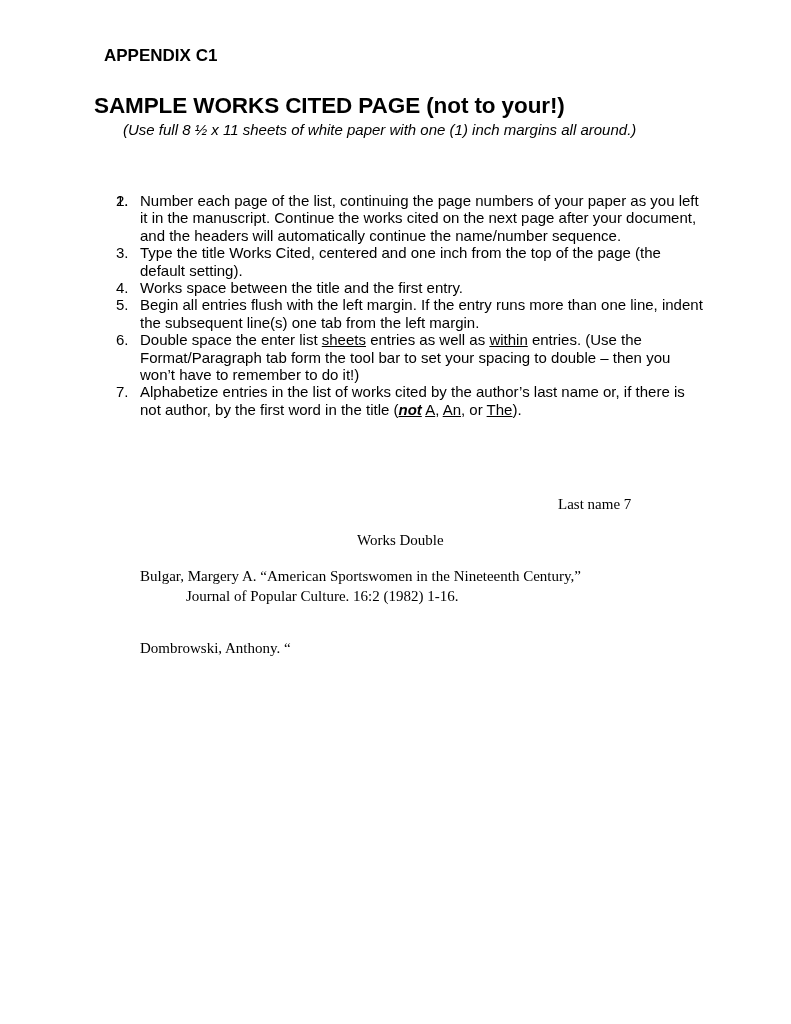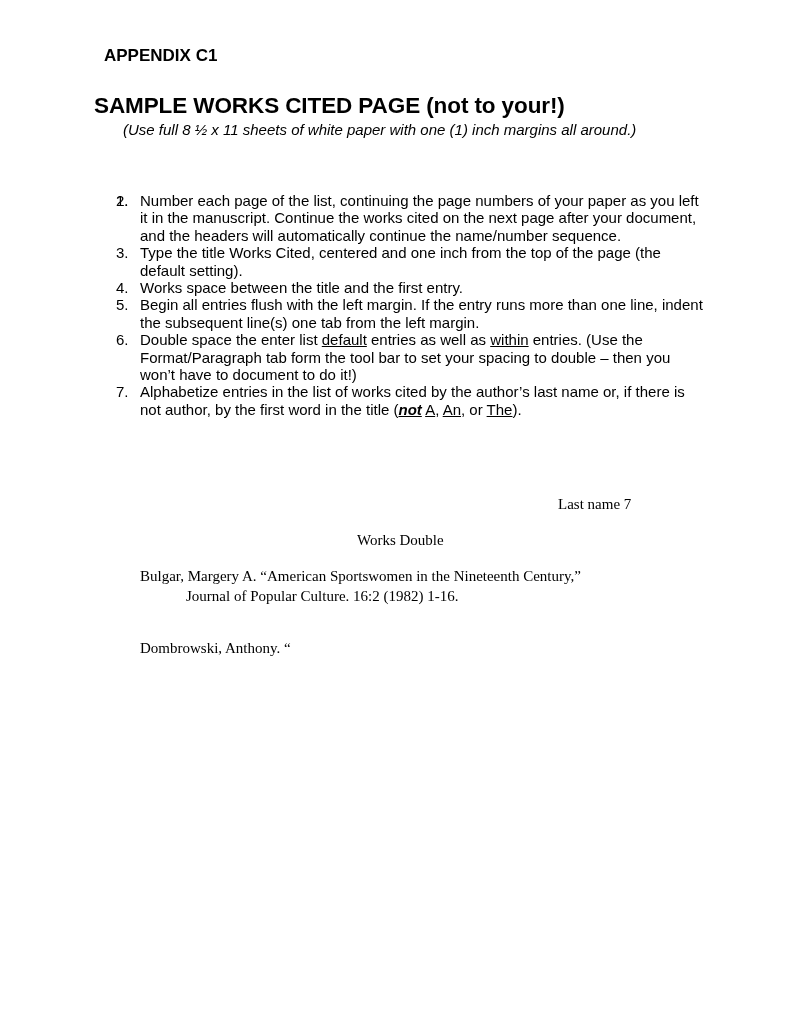--- a/index.html
+++ b/index.html
@@ -43,21 +43,21 @@
   <li>
     <span class="num">4.</span>
     <span>Works space between the title and the first entry.</span>
   </li>
   <li>
     <span class="num">5.</span>
     <span>Begin all entries flush with the left margin.  If the entry runs more than one line, indent the subsequent line(s) one tab from the left margin.</span>
   </li>
   <li>
     <span class="num">6.</span>
-    <span><span>Double space the enter list </span><span class="u">default</span><span> entries as well as </span><span class="u">within</span><span> entries.  (Use the Format/Paragraph tab form the tool bar to set your spacing to double – then you won’t have to document to do it!)</span></span>
+    <span><span>Double space the enter list </span><span class="u">sheets</span><span> entries as well as </span><span class="u">within</span><span> entries.  (Use the Format/Paragraph tab form the tool bar to set your spacing to double – then you won’t have to remember to do it!)</span></span>
   </li>
   <li>
     <span class="num">7.</span>
     <span><span>Alphabetize entries in the list of works cited by the author’s last name or, if there is not author, by the first word in the title (</span><span class="bi">not</span><span> </span><span class="u">A</span><span>, </span><span class="u">An</span><span>, or </span><span class="u">The</span><span>).</span></span>
   </li>
 </ol>
 
 <div class="sample serif">
   <div class="header-right">Last name 7</div>
   <div class="wc-title">Works Double</div>

